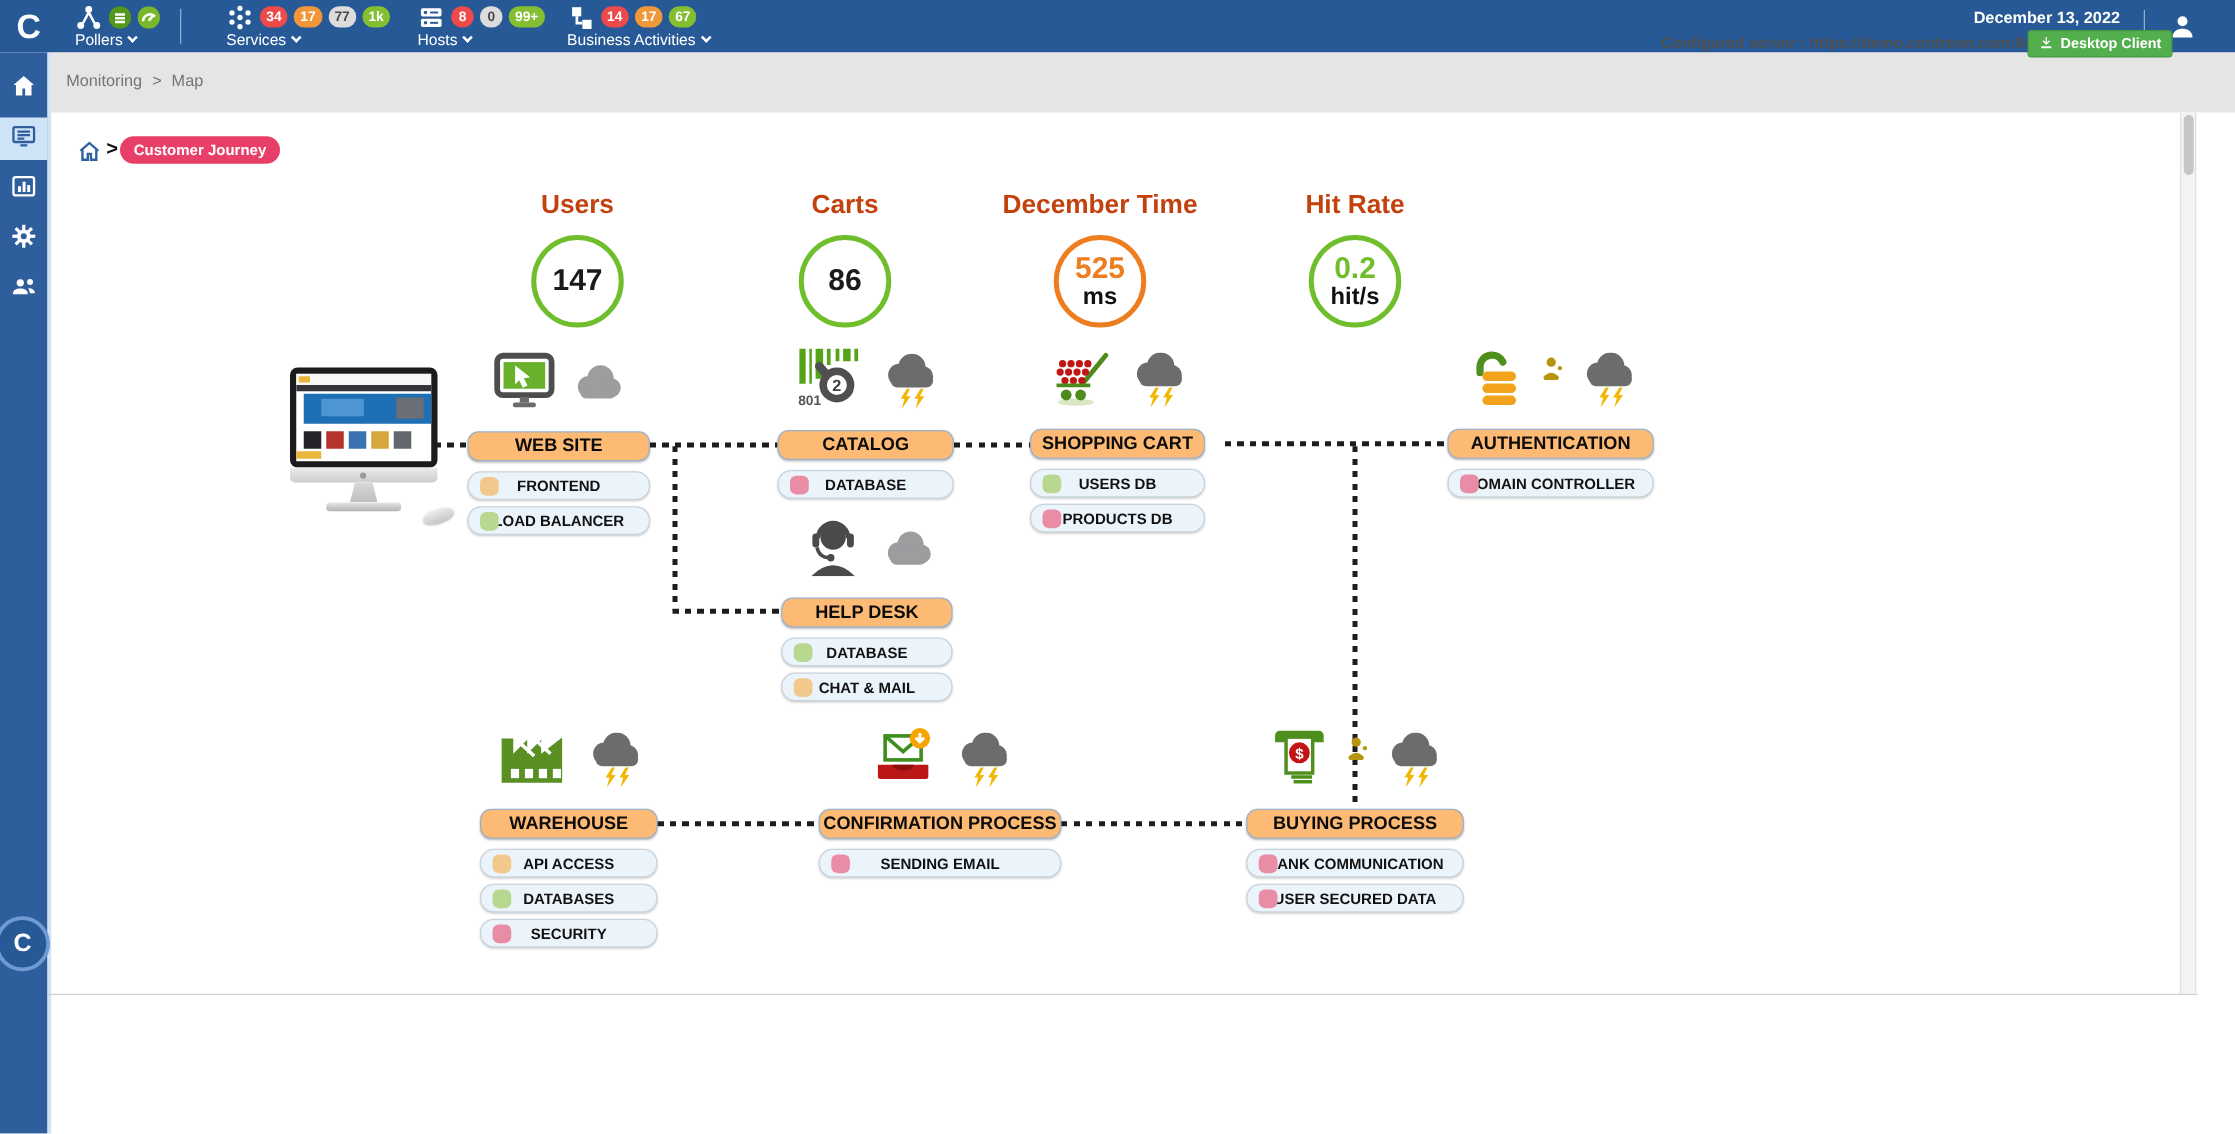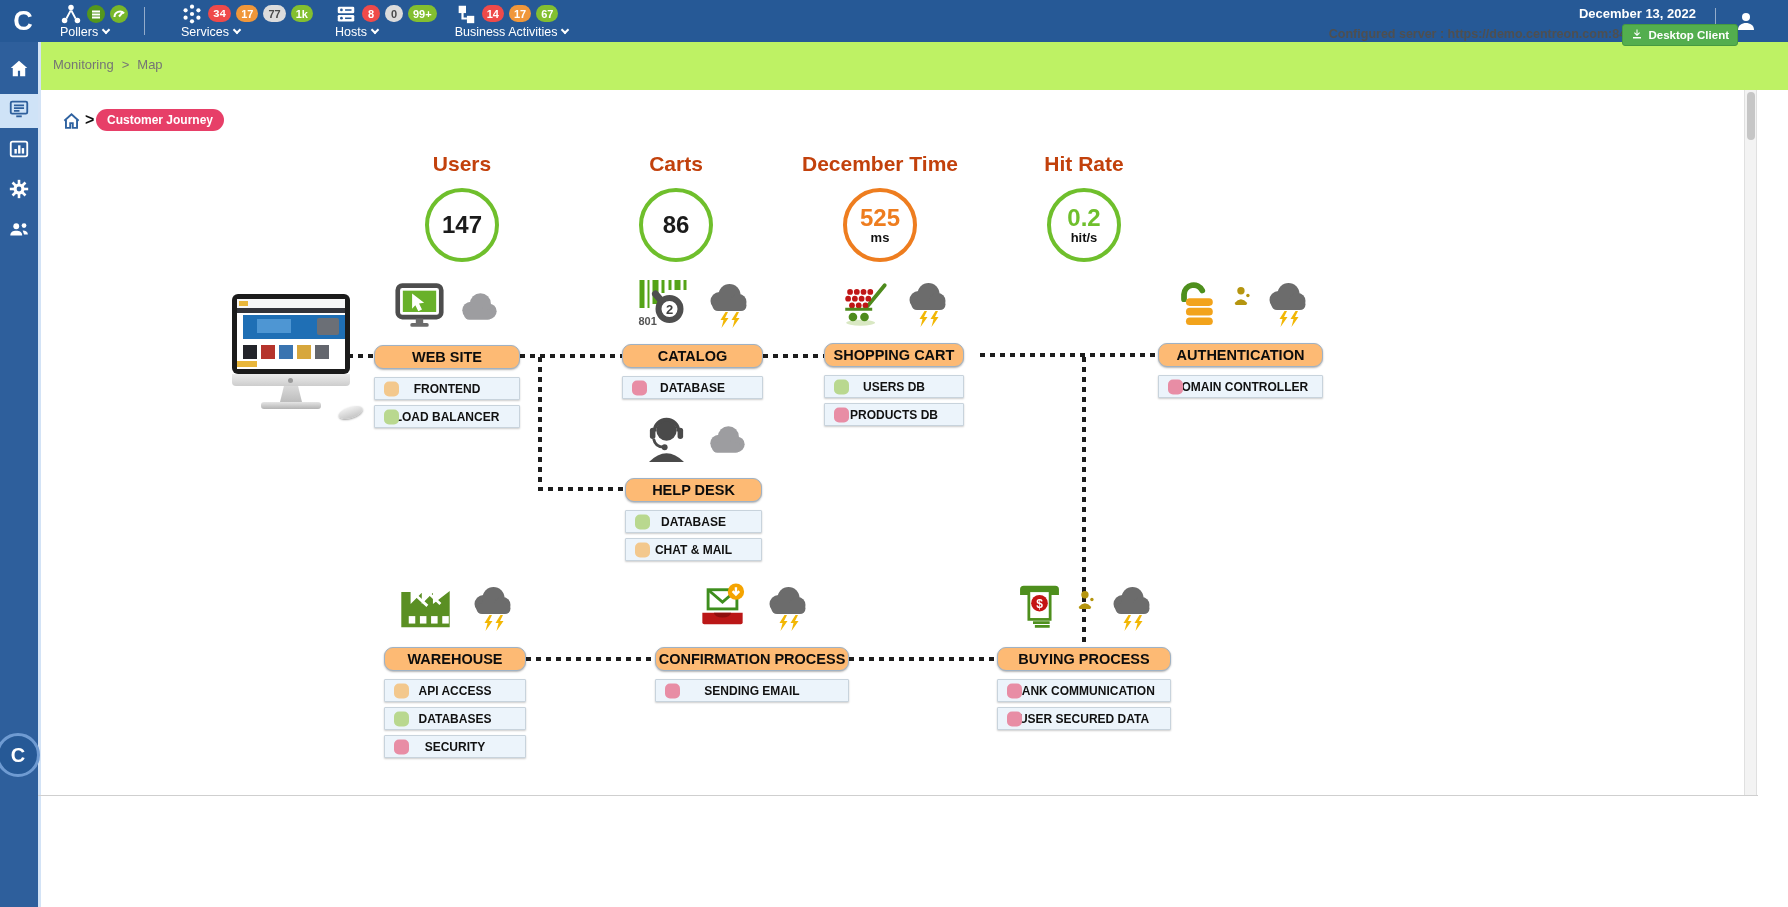--- a/index.html
+++ b/index.html
@@ -23,47 +23,47 @@
   .user-ic{position:absolute;right:30px;top:9px}
 
   
   .sidebar{position:absolute;left:0;top:42px;width:38px;height:865px;background:#2e5f9c;padding-top:12px;display:flex;flex-direction:column;align-items:center;gap:6px}
   .side-accent{position:absolute;left:38px;top:42px;width:3px;height:865px;background:#d3e3f6}
   .side-item{width:38px;height:34px;display:flex;align-items:center;justify-content:center;cursor:pointer}
   .side-item.active{background:#cfe3f7}
   .side-logo{position:absolute;left:-4px;top:733px;width:44px;height:44px;border-radius:50%;background:#265996;border:3px solid #6f9bd2;display:flex;align-items:center;justify-content:center;color:#fff;font-weight:900;font-size:20px}
 
   
-  .crumbrow{position:absolute;left:41px;top:42px;width:1747px;height:48px;background:#bef264}
+  .crumbrow{position:absolute;left:41px;top:42px;width:1747px;height:48px;background:#e5e5e5}
   .crumb{position:absolute;left:12px;top:15px;font-size:13px;color:#757575;display:flex;gap:8px}
   .crumb .lnk{cursor:pointer}
   .server-label{position:absolute;right:148px;top:27px;font-size:12.5px;font-weight:bold;color:#4f4f4f}
   .desktop-btn{position:absolute;right:50px;top:24px;height:22px;background:#53ae4e;border:1px solid #459a41;border-radius:3px;color:#fff;font-size:11.5px;font-weight:bold;display:flex;align-items:center;gap:5px;padding:0 8px;cursor:pointer}
 
   
   .map-crumb-home{position:absolute;left:62px;top:112px;cursor:pointer}
   .map-crumb-sep{position:absolute;left:85px;top:111px;font-size:16px;font-weight:900;color:#111}
   .map-badge{position:absolute;left:96px;top:109px;height:22px;background:#e73f68;border-radius:11px;color:#fff;font-size:12px;font-weight:bold;display:flex;align-items:center;padding:0 11px;cursor:pointer}
   .banner{position:absolute;left:227px;top:97px;width:1078px;height:46px;background:#c9def2;display:flex;align-items:center;justify-content:center}
   .map-title{font-size:27px;font-weight:bold;color:#161616;letter-spacing:.4px}
   .map-bottom{position:absolute;left:38px;top:795px;width:1720px;height:1px;background:#cfcfcf}
   .map-scroll{position:absolute;left:1744px;top:90px;width:13px;height:705px;background:#f3f3f3;border-left:1px solid #e0e0e0;border-right:1px solid #e0e0e0}
   .map-thumb{position:absolute;left:2px;top:2px;width:8px;height:48px;background:#c6c6c6;border-radius:4px;cursor:pointer}
 
   
   .kpi{position:absolute;top:152px;width:190px;text-align:center}
   .kpi-label{font-size:21px;font-weight:bold;color:#c2410c;white-space:nowrap}
   .kpi-circle{width:74px;height:74px;border-radius:50%;margin:12px auto 0;background:#fff;display:flex;flex-direction:column;align-items:center;justify-content:center}
   .kpi-value{font-size:24px;font-weight:bold;line-height:1}
-  .kpi-unit{font-size:13px;font-weight:bold;color:#111;margin-top:1px;line-height:1}
+  .kpi-unit{font-size:19px;font-weight:bold;color:#111;margin-top:1px;line-height:1}
 
   
   .node{position:absolute}
   .node-header{height:24px;background:#fdba74;border:1px solid #9fb2c5;border-radius:9px;display:flex;align-items:center;justify-content:center;font-size:14.5px;font-weight:bold;color:#0c0c0c;box-shadow:0 1px 2px rgba(0,0,0,.3);cursor:pointer;white-space:nowrap}
-  .node-sub{position:relative;height:23px;margin-top:5px;background:#ecf4fb;border:1px solid #c8d3dc;border-radius:1px;display:flex;align-items:center;justify-content:center;font-size:12px;font-weight:bold;color:#111;box-shadow:0 1px 2px rgba(0,0,0,.2);cursor:pointer;white-space:nowrap}
+  .node-sub{position:relative;height:23px;margin-top:5px;background:#ecf4fb;border:1px solid #c8d3dc;border-radius:11px;display:flex;align-items:center;justify-content:center;font-size:12px;font-weight:bold;color:#111;box-shadow:0 1px 2px rgba(0,0,0,.2);cursor:pointer;white-space:nowrap}
   .node-sub.first{margin-top:8px}
   .status-dot{position:absolute;left:9px;top:50%;transform:translateY(-50%);width:15px;height:15px;border-radius:5px}
   .icon-cluster{position:absolute;left:50%;transform:translateX(-50%);bottom:100%;margin-bottom:12px;display:flex;align-items:flex-end;gap:13px}
   .person-ic{margin-bottom:22px}
   .cloud-plain{margin-bottom:8px}
 
   
   .conn-h{position:absolute;height:4px;background-image:repeating-linear-gradient(90deg,#1d1d1d 0 5px,transparent 5px 10px)}
   .conn-v{position:absolute;width:4px;background-image:repeating-linear-gradient(180deg,#1d1d1d 0 5px,transparent 5px 10px)}
 
@@ -133,21 +133,21 @@
               <svg width="22" height="22" viewBox="0 0 24 24" fill="#fff">
                 <circle cx="12" cy="4" r="2.3"></circle>
                 <circle cx="5" cy="8" r="2.3"></circle>
                 <circle cx="19" cy="8" r="2.3"></circle>
                 <circle cx="12" cy="12" r="2.3"></circle>
                 <circle cx="5" cy="16" r="2.3"></circle>
                 <circle cx="19" cy="16" r="2.3"></circle>
                 <circle cx="12" cy="20" r="2.3"></circle>
               </svg>
             </span>
-            <span class="badge" style="background: rgb(239, 74, 74); color: rgb(255, 255, 255); font-family: Liberation Mono, monospace;">34</span>
+            <span class="badge" style="background: rgb(239, 74, 74); color: rgb(255, 255, 255);">34</span>
             <span class="badge" style="background: rgb(240, 151, 58); color: rgb(255, 255, 255);">17</span>
             <span class="badge" style="background: rgb(220, 220, 220); color: rgb(74, 74, 74);">77</span>
             <span class="badge" style="background: rgb(131, 191, 48); color: rgb(255, 255, 255);">1k</span>
           </div>
           <div class="menu-label">
             <span>Services</span>
             <span class="chev"></span>
           </div>
         </div>
         <div class="menu" style="margin-left: 22px;">

